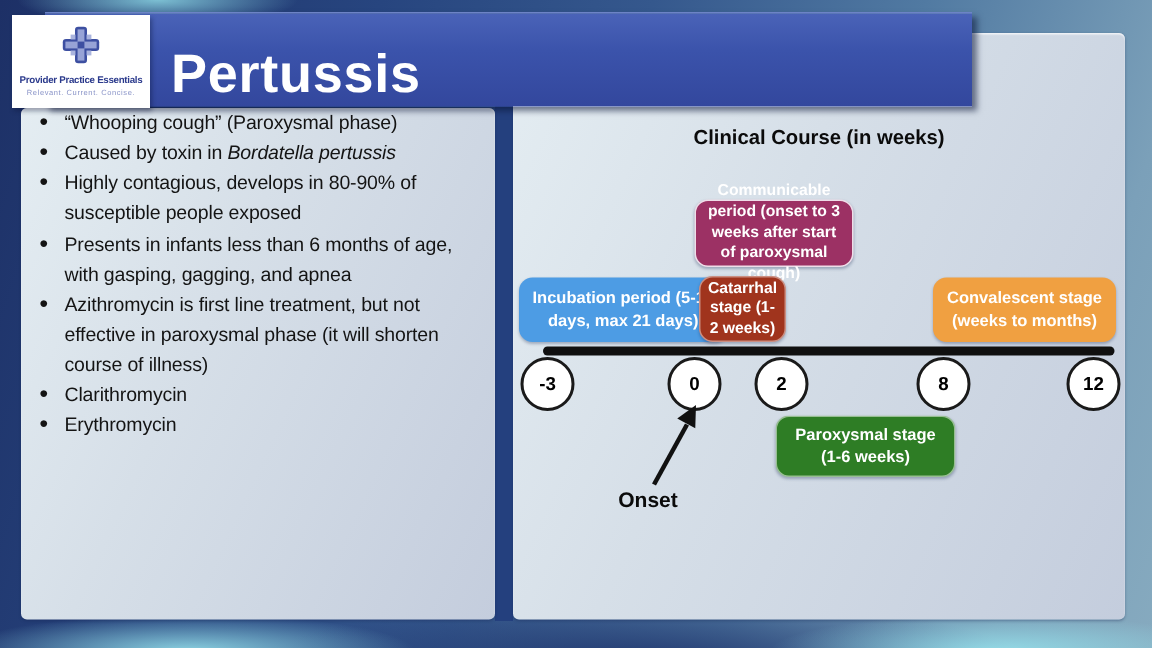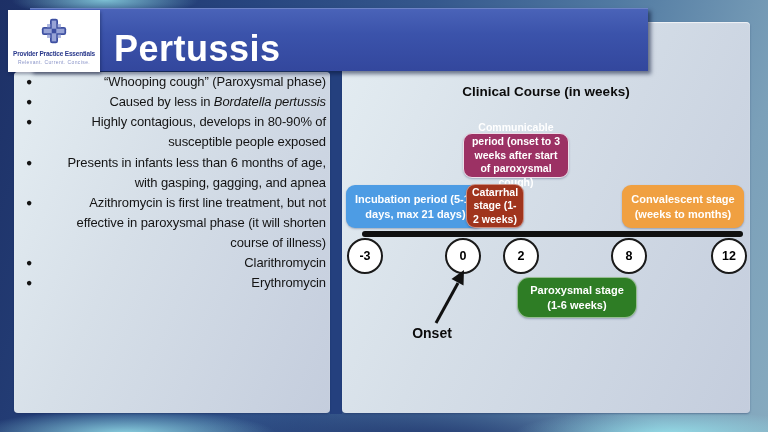--- a/index.html
+++ b/index.html
@@ -34,21 +34,21 @@
   .logo{
     position:absolute;left:8px;top:10px;width:92px;height:62px;background:#ffffff;z-index:6;
     display:flex;flex-direction:column;align-items:center;justify-content:center;
     box-shadow:1px 2px 3px rgba(10,20,55,.4);
   }
   .logo-name{font-size:6.5px;font-weight:bold;color:#2b3a8c;letter-spacing:-.2px;margin-top:2px;white-space:nowrap;}
   .logo-tagline{font-size:5px;color:#8a94c8;margin-top:2px;letter-spacing:.4px;white-space:nowrap;}
 
   
   .clinical-heading{font-size:21px;font-weight:bold;color:#0b0b0b;margin:24px 0 8px 14px;}
-  .bullets{margin:0;padding:0 4px 0 12px;list-style:none;text-align:right;}
+  .bullets{margin:0;padding:0 4px 0 12px;list-style:none;}
   .bullets li{position:relative;padding-left:17px;font-size:13px;letter-spacing:-.1px;line-height:1.55;color:#141414;}
   .bullets li::before{content:"●";position:absolute;left:0;top:1px;font-size:10.5px;color:#141414;}
 
   
   .course-title{position:absolute;top:62px;left:0;width:100%;text-align:center;font-size:13.5px;font-weight:bold;color:#0b0b0b;}
   .stage{
     position:absolute;border-radius:9px;color:#fff;font-weight:bold;text-align:center;
     display:flex;align-items:center;justify-content:center;box-sizing:border-box;
     padding:3px 5px;line-height:1.3;box-shadow:0 1px 2px rgba(20,35,80,.3);
   }
@@ -91,21 +91,21 @@
       <rect x="15.4" y="15.4" width="3" height="3" fill="#aab4de"></rect>
     </svg>
   </span>
   <div class="logo-name">Provider Practice Essentials</div>
   <div class="logo-tagline">Relevant. Current. Concise.</div>
 </div>
 
 <div class="panel left-panel">
   <ul class="bullets">
     <li><span>“Whooping cough” (Paroxysmal phase)</span></li>
-    <li><span>Caused by less in </span><i>Bordatella pertussis</i></li>
+    <li><span>Caused by toxin in </span><i>Bordatella pertussis</i></li>
     <li><span>Highly contagious, develops in 80-90% of susceptible people exposed</span></li>
     <li><span>Presents in infants less than 6 months of age, with gasping, gagging, and apnea</span></li>
     <li><span>Azithromycin is first line treatment, but not effective in paroxysmal phase (it will shorten course of illness)</span></li>
     <li><span>Clarithromycin</span></li>
     <li><span>Erythromycin</span></li>
   </ul>
 </div>
 
 <div class="panel right-panel">
   <div class="course-title">Clinical Course (in weeks)</div>
@@ -116,20 +116,20 @@
   <div class="stage stage-convalescent" style="background-color: rgb(240, 160, 65);">Convalescent stage (weeks to months)</div>
 
   <div class="timeline-bar"></div>
 
   <div class="tick tick-1">-3</div>
   <div class="tick tick-2">0</div>
   <div class="tick tick-3">2</div>
   <div class="tick tick-4">8</div>
   <div class="tick tick-5">12</div>
 
-  <div class="stage stage-paroxysmal" style="background-color: rgb(46, 125, 37); border-radius: 12px;">Paroxysmal stage (1-6 weeks)</div>
+  <div class="stage stage-paroxysmal" style="background-color: rgb(46, 125, 37);">Paroxysmal stage (1-6 weeks)</div>
 
   <svg class="onset-arrow" width="44" height="62" viewBox="0 0 44 62">
     <line x1="6" y1="58" x2="28" y2="18" stroke="#111111" stroke-width="3"></line>
     <polygon points="34,5 33.5,20.5 21.5,14" fill="#111111"></polygon>
   </svg>
   <div class="onset-label">Onset</div>
 </div>
 
 </body></html>

